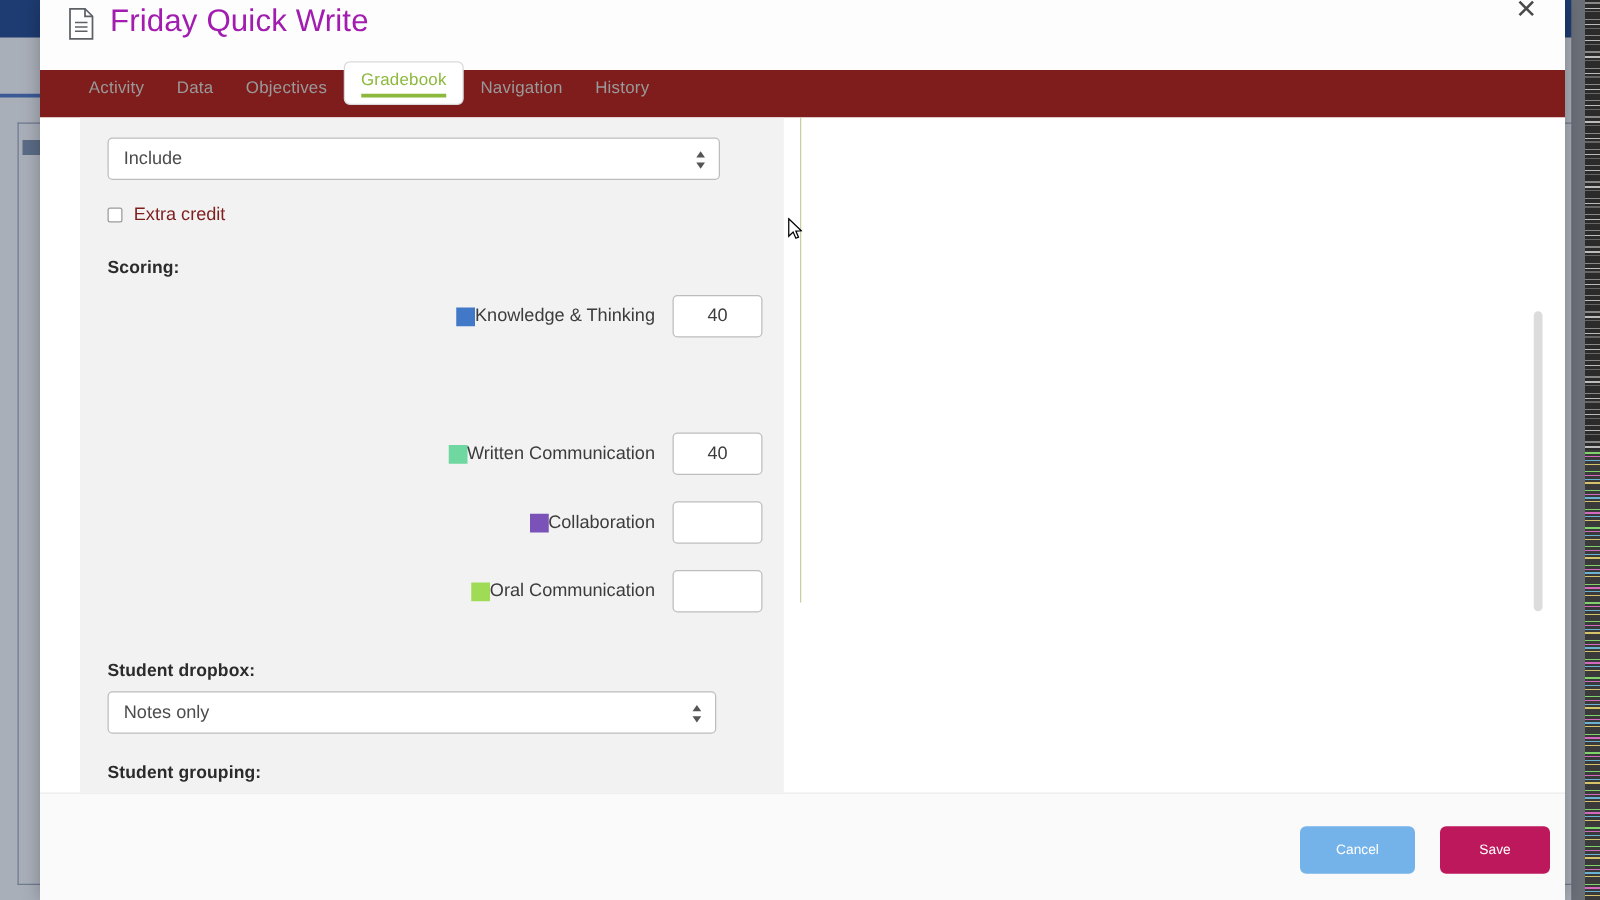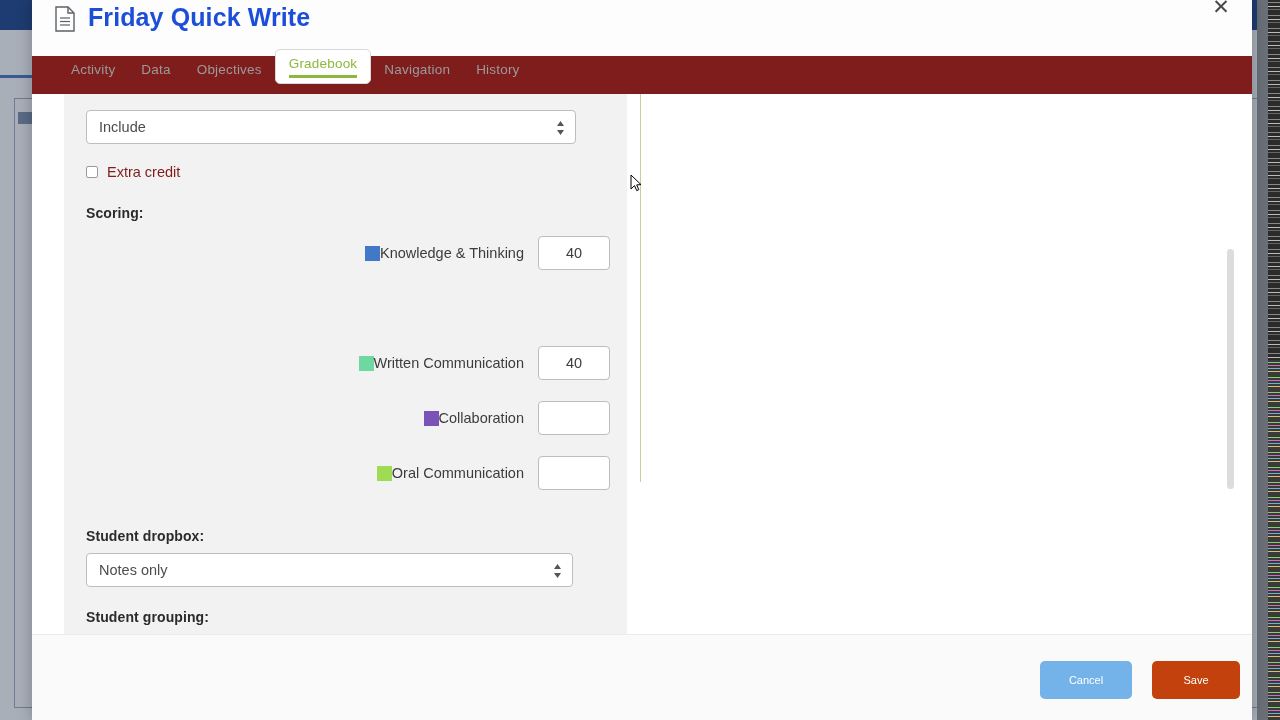--- a/index.html
+++ b/index.html
@@ -112,22 +112,22 @@
   }
   #doc-icon {
     position: absolute;
     left: 22px; top: 6px;
     width: 22px; height: 26px;
   }
   #modal-title {
     position: absolute;
     left: 56px; top: 3px;
     font-size: 25px;
-    color: #1d4ed8;
-    font-weight: 700;
+    color: #a21caf;
+    font-weight: 400;
     letter-spacing: .1px;
   }
   #close-btn {
     position: absolute;
     right: 20px; top: -4px;
     width: 22px; height: 22px;
     font-size: 21px;
     line-height: 22px;
     text-align: center;
     color: #4a4a4a;
@@ -320,21 +320,21 @@
     top: 26px;
     height: 38px;
     border-radius: 5px;
     border: none;
     color: #fff;
     font-size: 11px;
     font-family: "Liberation Sans", sans-serif;
     cursor: pointer;
   }
   #cancel-button { right: 120px; width: 92px; background: #74b2ea; }
-  #save-button   { right: 12px;  width: 88px; background: #c2410c; }
+  #save-button   { right: 12px;  width: 88px; background: #be185d; }
 </style>
 </head>
 <body>
 
 <div id="backdrop">
   <div id="bd-navy"></div>
   <div id="bd-navy-r"></div>
   <div id="bd-rule"></div>
   <div id="bd-panel"></div>
   <div id="bd-panel-r"></div>

